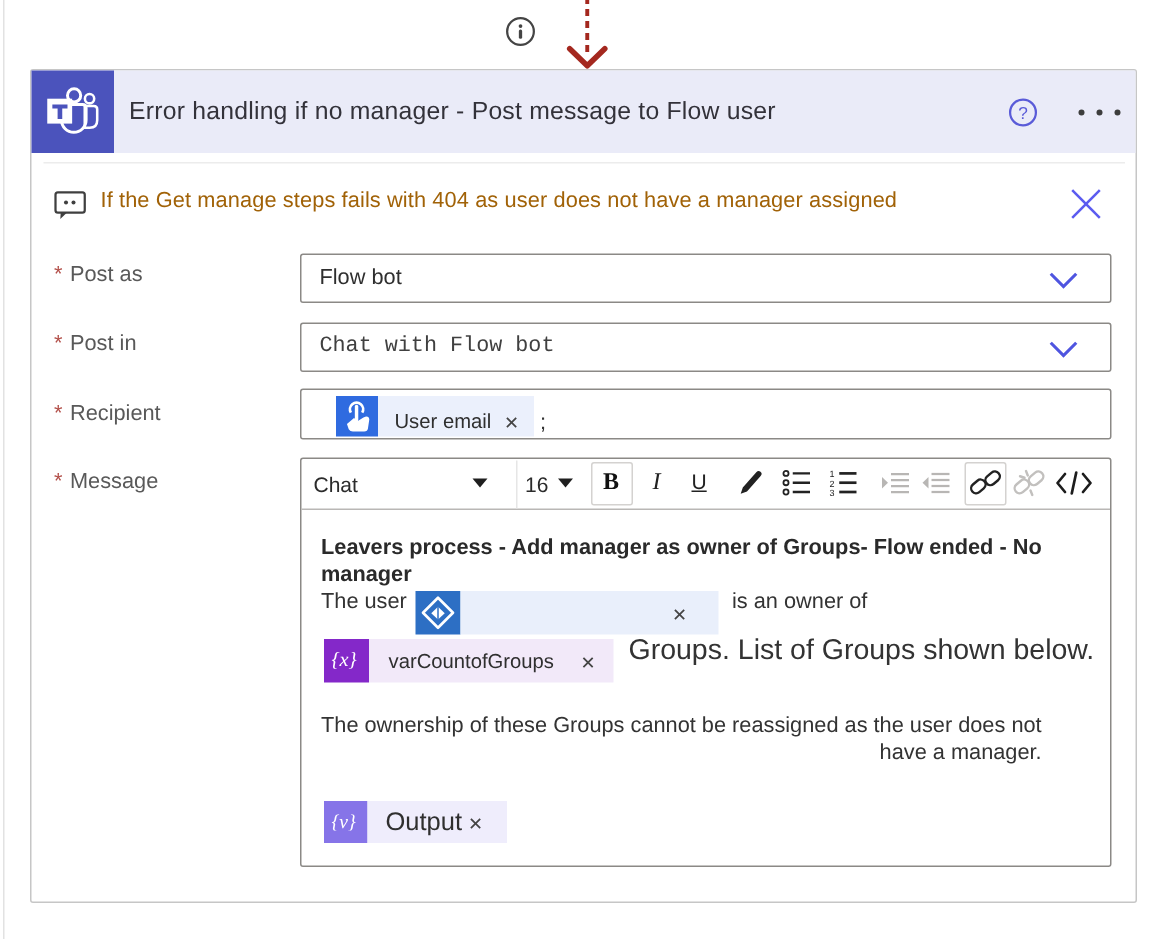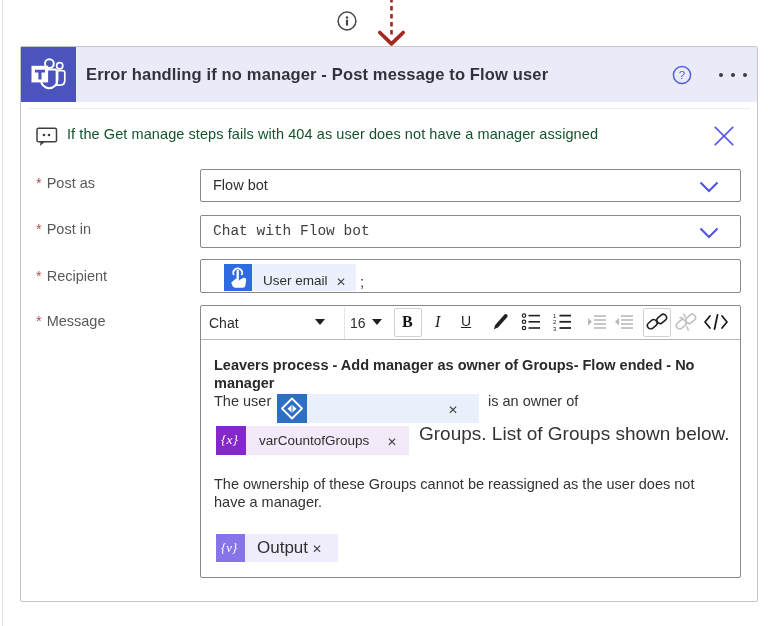--- a/index.html
+++ b/index.html
@@ -38,42 +38,42 @@
 
     <path d="M 35.5 23.6 L 41.5 23.6 Q 43.8 23.6 43.8 25.8 L 43.8 33.2 Q 43.8 38.2 38.8 38.2 L 35.5 38.2 Z" fill="none" stroke="#fff" stroke-width="1.7"></path>
 
     <path d="M 20 22.6 L 33.9 22.6 Q 36.4 22.6 36.4 25.1 L 36.4 33 A 8.2 8.2 0 0 1 20 33 Z" fill="none" stroke="#fff" stroke-width="2"></path>
 
     <rect x="10.5" y="18.8" width="16.6" height="16.6" fill="#fff"></rect>
 
     <path d="M 13.9 22.7 L 24 22.7 L 24 25.4 L 20.5 25.4 L 20.5 32.4 L 17.4 32.4 L 17.4 25.4 L 13.9 25.4 Z" fill="#4B53BC"></path>
   </svg>
 
-  <div class="abs txt" style="left:86px;top:64.5px;font-size:16.5px;line-height:19px;letter-spacing:0.15px;font-weight:bold;color:#33323a;">Error handling if no manager - Post message to Flow user</div>
+  <div class="abs txt" style="left:86px;top:64.5px;font-size:16.5px;line-height:19px;letter-spacing:0.15px;font-weight:normal;color:#33323a;">Error handling if no manager - Post message to Flow user</div>
 
   <svg class="abs" style="left:672px;top:65px;" width="20" height="20" viewBox="0 0 20 20">
     <circle cx="10" cy="10" r="8.6" fill="none" stroke="#5A5BD8" stroke-width="1.5"></circle>
     <text x="10" y="14.2" text-anchor="middle" font-size="11.5" font-family="Liberation Sans" fill="#5A5BD8">?</text>
   </svg>
 
   <svg class="abs" style="left:716px;top:70px;" width="34" height="10" viewBox="0 0 34 10">
     <circle cx="5" cy="5" r="2" fill="#3d3d3d"></circle>
     <circle cx="17" cy="5" r="2" fill="#3d3d3d"></circle>
     <circle cx="29" cy="5" r="2" fill="#3d3d3d"></circle>
   </svg>
 
   <div class="abs" style="left:29px;top:108px;width:721px;height:1px;background:#ececec;"></div>
 
   <svg class="abs" style="left:36px;top:127px;" width="23" height="20" viewBox="0 0 23 20">
     <rect x="1" y="1.2" width="19.5" height="13.6" rx="1.6" fill="none" stroke="#3f3f3f" stroke-width="1.5"></rect>
     <path d="M 4.5 14.5 L 4.2 19 L 8.7 14.7 Z" fill="#3f3f3f"></path>
     <circle cx="8" cy="8" r="1.35" fill="#3f3f3f"></circle>
     <circle cx="13" cy="8" r="1.35" fill="#3f3f3f"></circle>
   </svg>
-  <div class="abs txt" style="left:67px;top:125.5px;font-size:14.5px;line-height:17px;letter-spacing:0.08px;color:#14532d;">If the Get manage steps fails with 404 as user does not have a manager assigned</div>
+  <div class="abs txt" style="left:67px;top:125.5px;font-size:14.5px;line-height:17px;letter-spacing:0.08px;color:#a16207;">If the Get manage steps fails with 404 as user does not have a manager assigned</div>
   <svg class="abs" style="left:714px;top:126px;" width="20" height="20" viewBox="0 0 20 20">
     <line x1="0.8" y1="0.8" x2="19.2" y2="19.2" stroke="#5b5bf0" stroke-width="1.7"></line>
     <line x1="19.2" y1="0.8" x2="0.8" y2="19.2" stroke="#5b5bf0" stroke-width="1.7"></line>
   </svg>
 
   <div class="abs txt" style="left:36px;top:175.1px;font-size:14.5px;line-height:17px;color:#595959;"><span style="color:#b3504a;">*</span><span style="margin-left:5px;">Post as</span></div>
   <div class="abs txt" style="left:36px;top:221.3px;font-size:14.5px;line-height:17px;color:#595959;"><span style="color:#b3504a;">*</span><span style="margin-left:5px;">Post in</span></div>
   <div class="abs txt" style="left:36px;top:268.1px;font-size:14.5px;line-height:17px;color:#595959;"><span style="color:#b3504a;">*</span><span style="margin-left:5px;">Recipient</span></div>
   <div class="abs txt" style="left:36px;top:312.7px;font-size:14.5px;line-height:17px;color:#595959;"><span style="color:#b3504a;">*</span><span style="margin-left:5px;">Message</span></div>
 
@@ -197,21 +197,21 @@
   <div class="abs txt" style="left:448px;top:401.5px;font-size:12px;line-height:16px;color:#444;">✕</div>
   <div class="abs txt" style="left:488px;top:392.7px;font-size:14.5px;line-height:17px;color:#333;">is an owner of</div>
 
   <div class="abs" style="left:216px;top:426px;width:30px;height:29px;background:#8428C9;"></div>
   <div class="abs txt" style="left:221px;top:432px;font-family:'Liberation Serif',serif;font-size:13.5px;font-style:italic;color:#fff;">{x}</div>
   <div class="abs" style="left:246px;top:426px;width:163px;height:29px;background:#F2E9F9;"></div>
   <div class="abs txt" style="left:259px;top:432.5px;font-size:13.5px;line-height:16px;color:#2f2f2f;">varCountofGroups</div>
   <div class="abs txt" style="left:387px;top:433.5px;font-size:12px;line-height:16px;color:#444;">✕</div>
   <div class="abs txt" style="left:419px;top:425.3px;font-size:19px;line-height:17px;color:#333;">Groups. List of Groups shown below.</div>
 
-  <div class="abs" style="left:214px;top:474.9px;font-size:14.5px;line-height:18.6px;color:#333;">The ownership of these Groups cannot be reassigned as the user does not<br>have a manager.</div>
+  <div class="abs" style="left:214px;top:474.9px;font-size:14.5px;line-height:18.6px;color:#333;text-align:right;">The ownership of these Groups cannot be reassigned as the user does not<br>have a manager.</div>
 
   <div class="abs" style="left:216px;top:534px;width:29px;height:28px;background:#8674E8;"></div>
   <div class="abs txt" style="left:221px;top:540px;font-family:'Liberation Serif',serif;font-size:13px;font-style:italic;color:#fff;">{v}</div>
   <div class="abs" style="left:245px;top:534px;width:93px;height:28px;background:#EFEDFC;"></div>
   <div class="abs txt" style="left:257px;top:539.5px;font-size:17px;line-height:16px;color:#2f2f2f;">Output</div>
   <div class="abs txt" style="left:312px;top:540.5px;font-size:12px;line-height:16px;color:#444;">✕</div>
 
 </div>
 
 </body></html>

